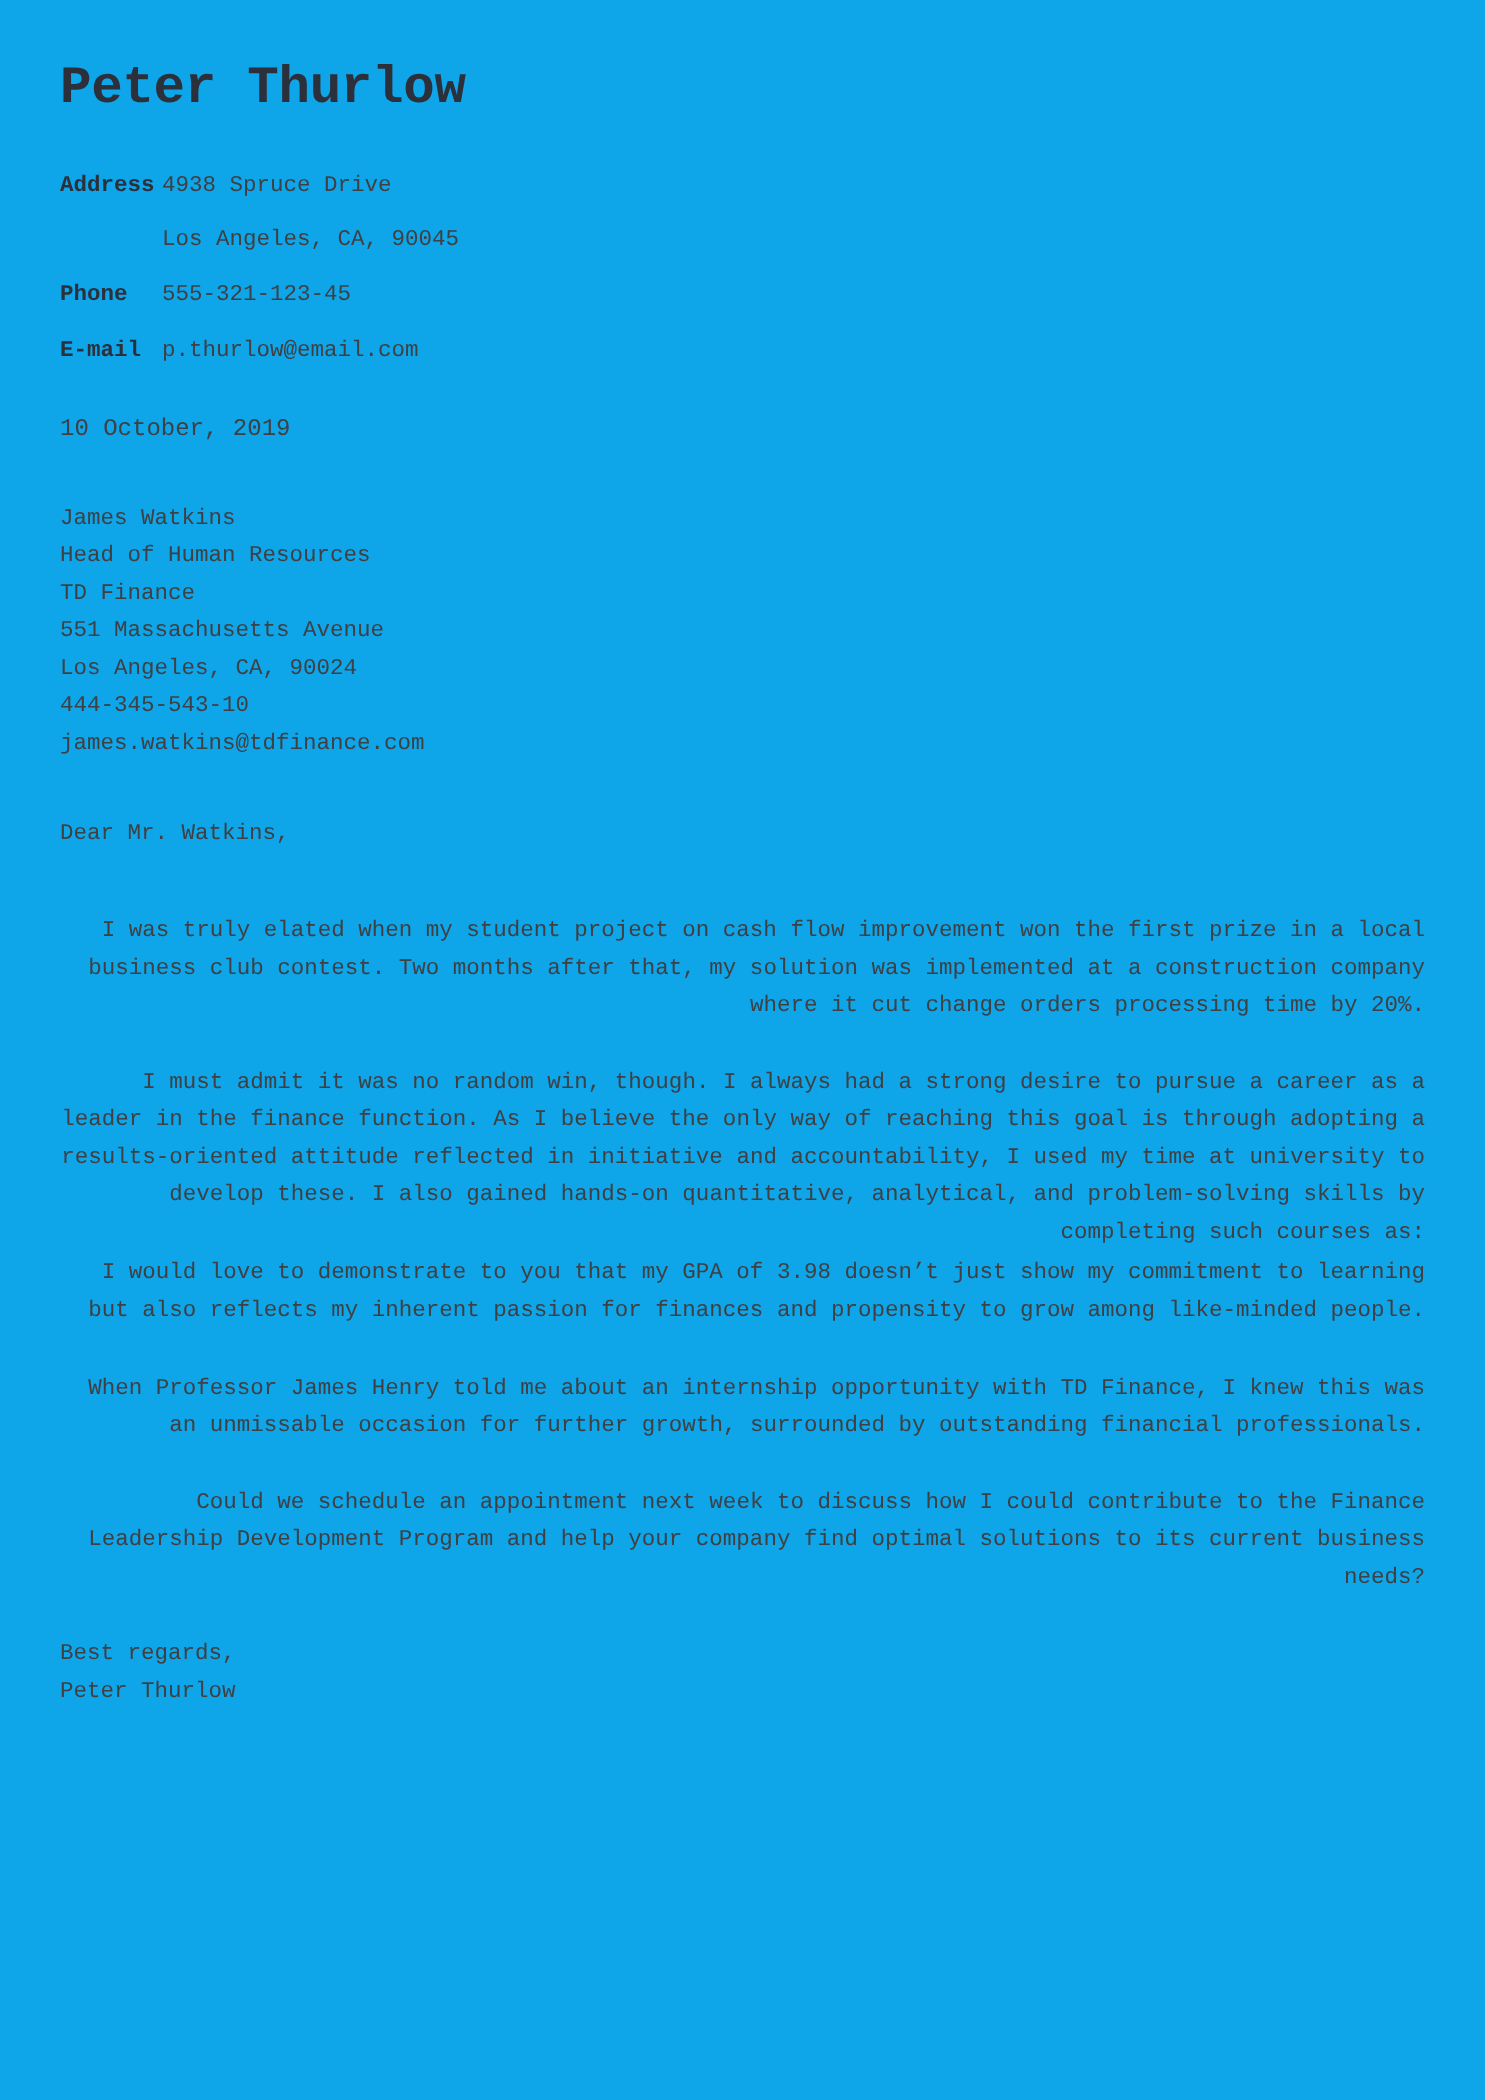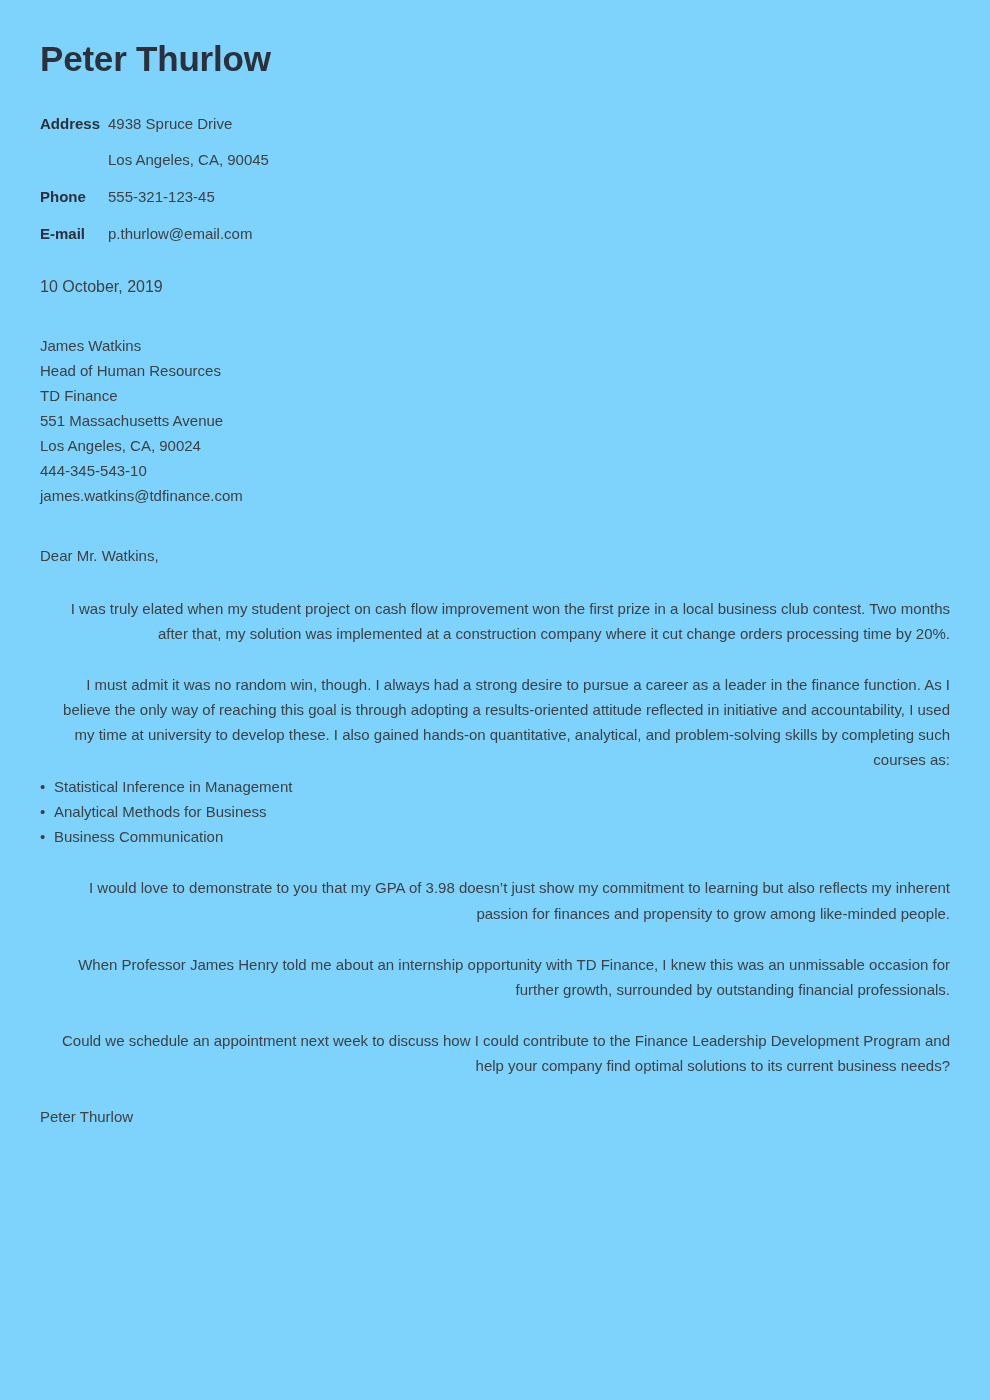--- a/index.html
+++ b/index.html
@@ -14,24 +14,25 @@
     height: 1400px;
     font-family: "Liberation Sans", sans-serif;
     color: #3f4043;
     -webkit-font-smoothing: antialiased;
   }
 
   .page {
     position: relative;
     width: 990px;
     height: 1400px;
-    background: #7dd3fc;
+    background: #0ea5e9;
     box-sizing: border-box;
     padding: 40px 61px 0 40px;
     overflow: hidden;
+    font-family: Liberation Mono, monospace;
   }
 
   .content {
     width: 910px;
   }
 
   
   .letter-name {
     font-size: 35px;
     font-weight: bold;
@@ -96,21 +97,21 @@
     font-size: 15px;
     color: #3f4043;
     line-height: 1.67;
   }
 
   
   .salutation {
     font-size: 15px;
     color: #3f4043;
     line-height: 1.67;
-    margin: 0 0 28px 0;
+    margin: 0 0 40px 0;
   }
 
   .body-paragraph {
     font-size: 15px;
     color: #3f4043;
     line-height: 1.67;
     margin: 0 0 26px 0;
     text-align: right;
   }
 
@@ -193,30 +194,26 @@
       <div class="recipient-line">444-345-543-10</div>
       <div class="recipient-line">james.watkins@tdfinance.com</div>
     </div>
 
     <div class="salutation">Dear Mr. Watkins,</div>
 
     <p class="body-paragraph">I was truly elated when my student project on cash flow improvement won the first prize in a local business club contest. Two months after that, my solution was implemented at a construction company where it cut change orders processing time by 20%.</p>
 
     <p class="body-paragraph para-gap" style="margin-bottom:2px;">I must admit it was no random win, though. I always had a strong desire to pursue a career as a leader in the finance function. As I believe the only way of reaching this goal is through adopting a results-oriented attitude reflected in initiative and accountability, I used my time at university to develop these. I also gained hands-on quantitative, analytical, and problem-solving skills by completing such courses as:</p>
 
-    <ul class="course-list">
-      <li class="course-item">Statistical Inference in Management</li>
-      <li class="course-item">Analytical Methods for Business</li>
-      <li class="course-item">Business Communication</li>
-    </ul>
 
     <p class="body-paragraph">I would love to demonstrate to you that my GPA of 3.98 doesn’t just show my commitment to learning but also reflects my inherent passion for finances and propensity to grow among like-minded people.</p>
 
     <p class="body-paragraph">When Professor James Henry told me about an internship opportunity with TD Finance, I knew this was an unmissable occasion for further growth, surrounded by outstanding financial professionals.</p>
 
     <p class="body-paragraph">Could we schedule an appointment next week to discuss how I could contribute to the Finance Leadership Development Program and help your company find optimal solutions to its current business needs?</p>
 
     <div class="signoff-block">
+      <div class="signoff-line">Best regards,</div>
       <div class="signoff-line">Peter Thurlow</div>
     </div>
 
   </div>
 </div>
 
 </body></html>

